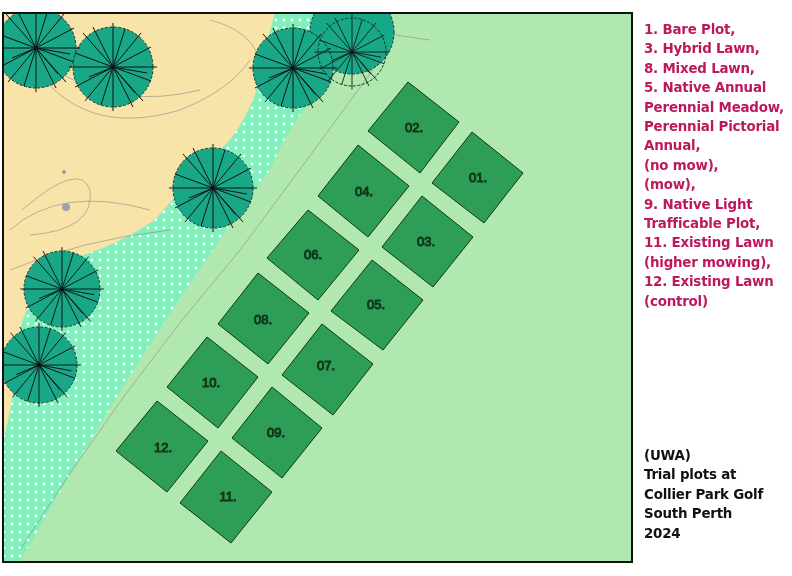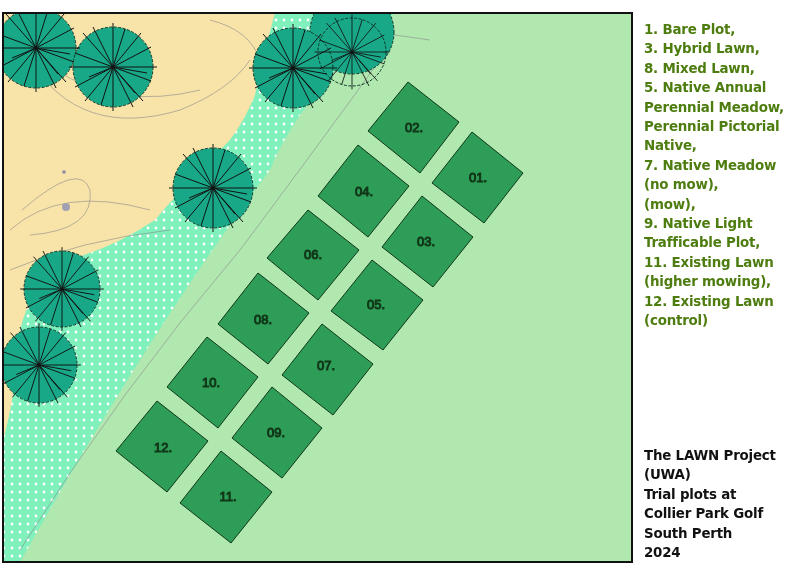--- a/index.html
+++ b/index.html
@@ -1,18 +1,18 @@
 <!DOCTYPE html>
 <html><head>
 <meta charset="utf-8">
 <style>
   html, body { margin:0; padding:0; background:#ffffff; }
   body { width:792px; height:576px; position:relative; overflow:hidden; font-family:"DejaVu Sans", sans-serif; }
   #map { position:absolute; left:0; top:0; width:640px; height:576px; }
-  .legend { position:absolute; left:644px; top:20px; width:148px; font-family:"DejaVu Sans", sans-serif; font-weight:bold; font-size:13.4px; line-height:19.4px; color:#4d7c0f; letter-spacing:-0.2px; }
+  .legend { position:absolute; left:644px; top:20px; width:148px; font-family:"DejaVu Sans", sans-serif; font-weight:bold; font-size:13.4px; line-height:19.4px; color:#be185d; letter-spacing:-0.2px; }
   .legend div { white-space:nowrap; }
   .caption { position:absolute; left:644px; top:446px; width:148px; font-family:"DejaVu Sans", sans-serif; font-weight:bold; font-size:13.4px; line-height:19.4px; color:#111; letter-spacing:-0.2px; }
   .caption div { white-space:nowrap; }
   .plot-label { font-family:"Liberation Sans", sans-serif; font-size:13px; fill:#1a2a1a; }
 </style>
 </head>
 <body>
 
 <svg id="map" width="640" height="576" viewBox="0 0 640 576" xmlns="http://www.w3.org/2000/svg">
   <defs>
@@ -134,32 +134,30 @@
   <rect x="3" y="13" width="629" height="549" fill="none" stroke="#111" stroke-width="2"></rect>
 </svg>
 
 <div class="legend">
   <div>1.  Bare Plot,</div>
   <div>3. Hybrid Lawn,</div>
   <div>8. Mixed Lawn,</div>
   <div>5. Native Annual</div>
   <div>Perennial Meadow,</div>
   <div>Perennial Pictorial</div>
-  <div>Native,</div>
-  <div>7. Native Meadow</div>
+  <div>Annual,</div>
   <div>(no mow),</div>
   <div>(mow),</div>
   <div>9. Native Light</div>
   <div>Trafficable Plot,</div>
   <div>11. Existing Lawn</div>
   <div>(higher mowing),</div>
   <div>12. Existing Lawn</div>
   <div>(control)</div>
 </div>
 
 <div class="caption">
-  <div>The LAWN Project</div>
   <div>(UWA)</div>
   <div>Trial plots at</div>
   <div>Collier Park Golf</div>
   <div>South Perth</div>
   <div>2024</div>
 </div>
 
 </body></html>

